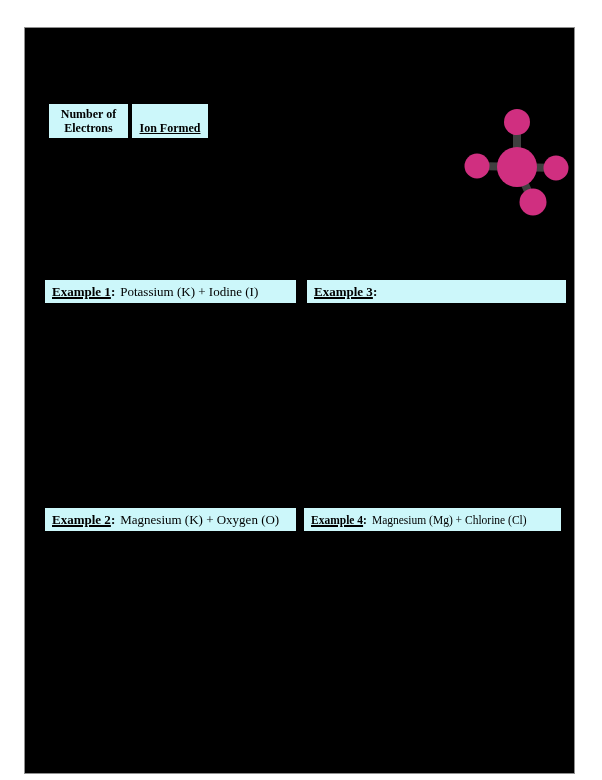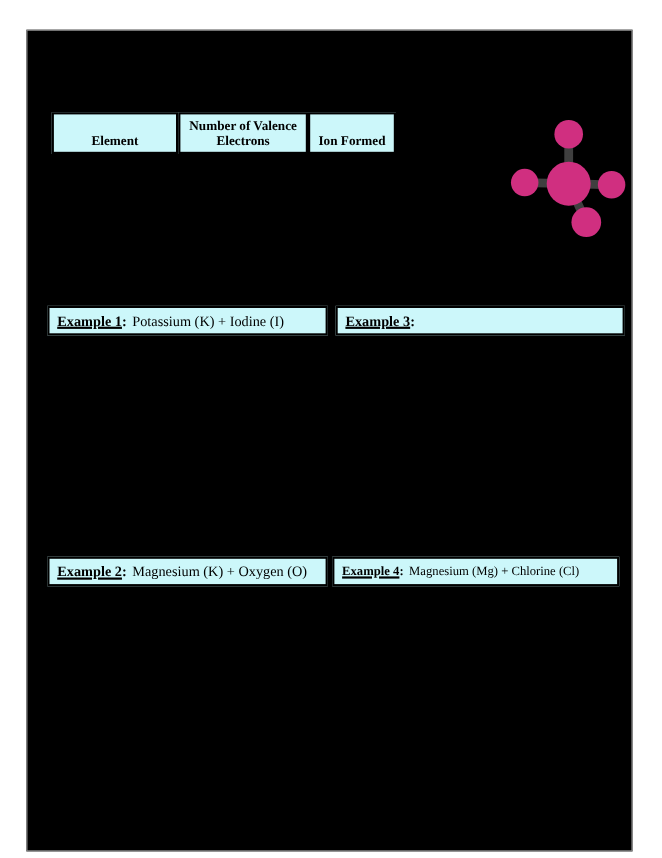--- a/index.html
+++ b/index.html
@@ -40,21 +40,21 @@
     text-align: center;
     font-weight: bold;
     font-size: 12px;
     line-height: 1.18;
     color: #000000;
     padding: 2px 2px 3px 2px;
   }
   .hc-0 { width: 115px; }
   .hc-1 { width: 83px; }
   .hc-2 { width: 118px; }
-  .hc-3 { width: 80px; }
+  .hc-3 { width: 80px; text-decoration: underline; }
 
   
   .molecule {
     position: absolute;
     left: 435px; top: 77px;
     width: 115px; height: 115px;
   }
 
   
   .example-box {
@@ -82,22 +82,21 @@
   .ex-colon { font-weight: bold; }
   .ex-reaction { margin-left: 5px; }
 </style>
 </head>
 <body>
 
 <div class="canvas">
   <div class="page">
 
     <div class="header-table">
-      <div class="header-cell hc-0">Element</div>
-      <div class="header-cell hc-2">Number of Valence Electrons</div>
+      <div class="header-cell hc-1">Number of Electrons</div>
       <div class="header-cell hc-3">Ion Formed</div>
     </div>
 
     <svg class="molecule" viewBox="0 0 115 115" xmlns="http://www.w3.org/2000/svg">
       <line x1="57" y1="62" x2="57" y2="17" stroke-width="8" stroke-linecap="round" stroke="#3f3f3f"></line>
       <line x1="57" y1="62" x2="17" y2="61" stroke-width="8" stroke-linecap="round" stroke="#3f3f3f"></line>
       <line x1="57" y1="62" x2="96" y2="63" stroke-width="8" stroke-linecap="round" stroke="#3f3f3f"></line>
       <line x1="57" y1="62" x2="73" y2="97" stroke-width="8" stroke-linecap="round" stroke="#3f3f3f"></line>
       <circle cx="57" cy="17" r="13" fill="#d02f80"></circle>
       <circle cx="17" cy="61" r="12.5" fill="#d02f80"></circle>

